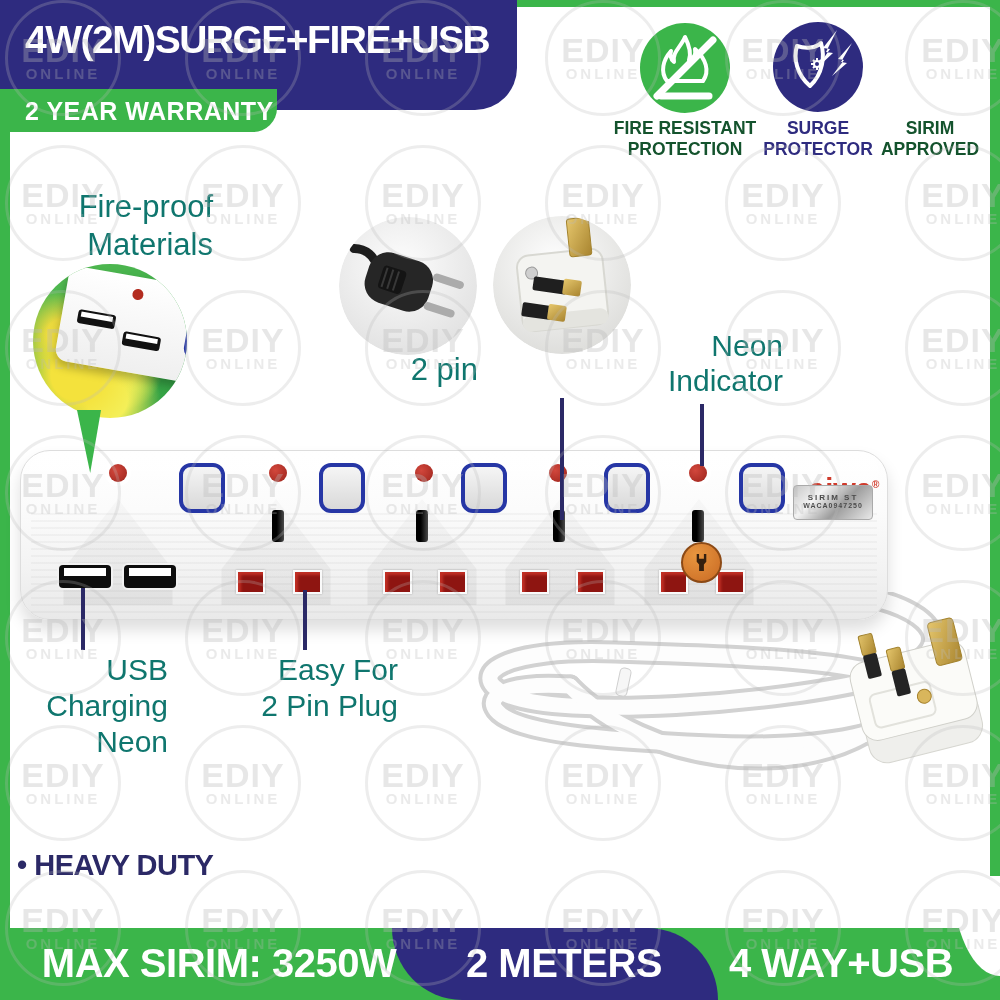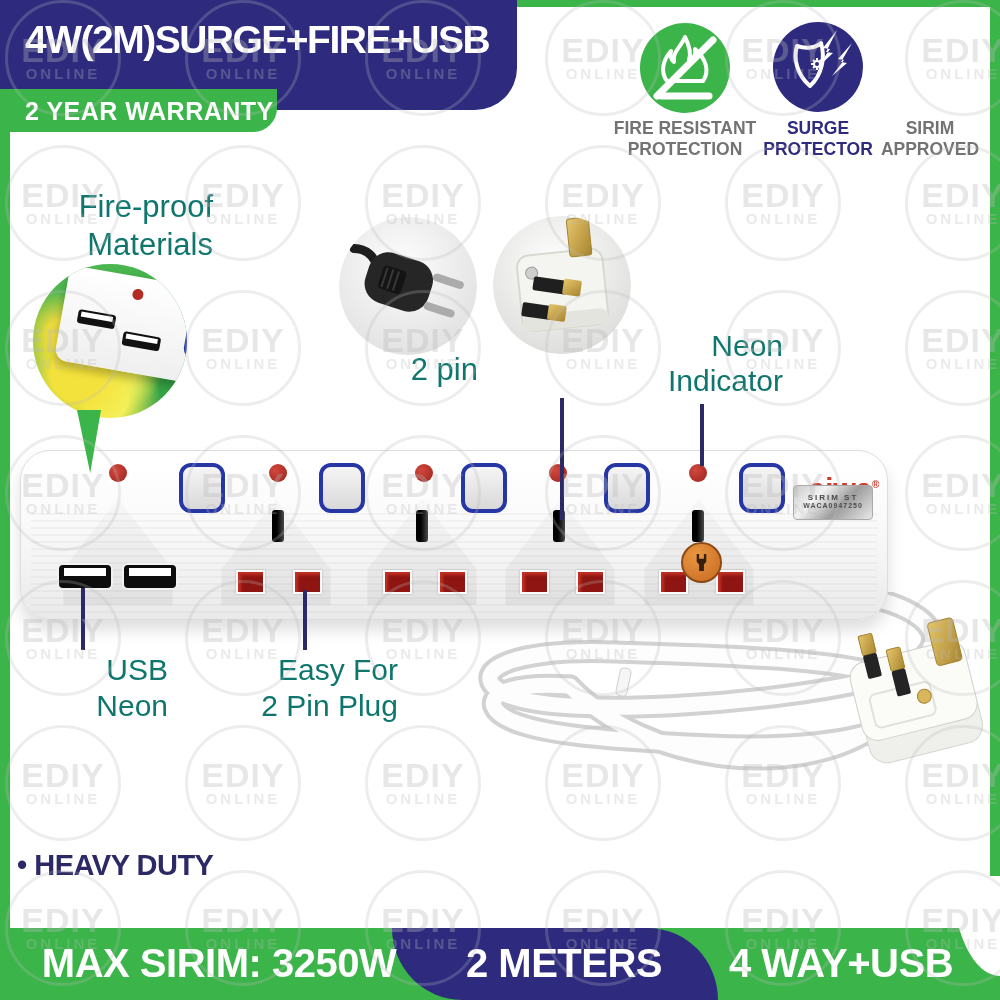--- a/index.html
+++ b/index.html
@@ -12,21 +12,21 @@
               border-bottom-right-radius:42px;z-index:4;}
   .title-text{position:absolute;left:25px;top:18px;color:#fff;font-size:39px;font-weight:bold;
               letter-spacing:-1.5px;white-space:nowrap;}
   .warranty-band{position:absolute;left:0;top:89px;width:277px;height:43px;background:#3bb54a;
                  border-bottom-right-radius:24px;z-index:4;}
   .warranty-text{position:absolute;left:25px;top:8px;color:#fff;font-size:25px;font-weight:bold;letter-spacing:0.5px;}
   
   .badge-circle{position:absolute;width:90px;height:90px;z-index:5;}
   .badge-caption{position:absolute;width:170px;text-align:center;font-weight:bold;font-size:17.5px;
                  line-height:21px;z-index:5;}
-  .cap-green{color:#737373;} .cap-navy{color:#2e2b7f;}
+  .cap-green{color:#14532d;} .cap-navy{color:#2e2b7f;}
   
   .callout{position:absolute;color:#0f766e;text-align:right;z-index:7;}
   .pline{position:absolute;width:4px;background:#2b2966;z-index:7;}
   
   .inset{position:absolute;border-radius:50%;overflow:hidden;z-index:6;}
   .fp-circle{left:33px;top:264px;width:154px;height:154px;
      background:
        radial-gradient(circle at 28% 72%, #f4e23c 0 16%, rgba(244,226,60,0) 38%),
        radial-gradient(circle at 18% 45%, #ead93e 0 9%, rgba(234,217,62,0) 28%),
        radial-gradient(circle at 48% 88%, #f4ef58 0 13%, rgba(244,239,88,0) 34%),
@@ -302,20 +302,21 @@
 
     <div class="brand"><span>aiwa</span><sup>®</sup></div>
     <div class="holo">
       <div class="l1">SIRIM ST</div>
       <div class="l2">WACA0947250</div>
     </div>
   </div>
 
   <div class="callout" style="left:6px;top:652px;width:162px;font-size:30px;line-height:36px;">
     <div>USB</div>
+    <div>Charging</div>
     <div>Neon</div>
   </div>
   <div class="callout" style="left:213px;top:652px;width:185px;font-size:30px;line-height:36px;">
     <div>Easy For</div>
     <div>2 Pin Plug</div>
   </div>
 
   <div class="feature" style="top:849px;">• HEAVY DUTY</div>
 
   <div class="footer-base"></div>

